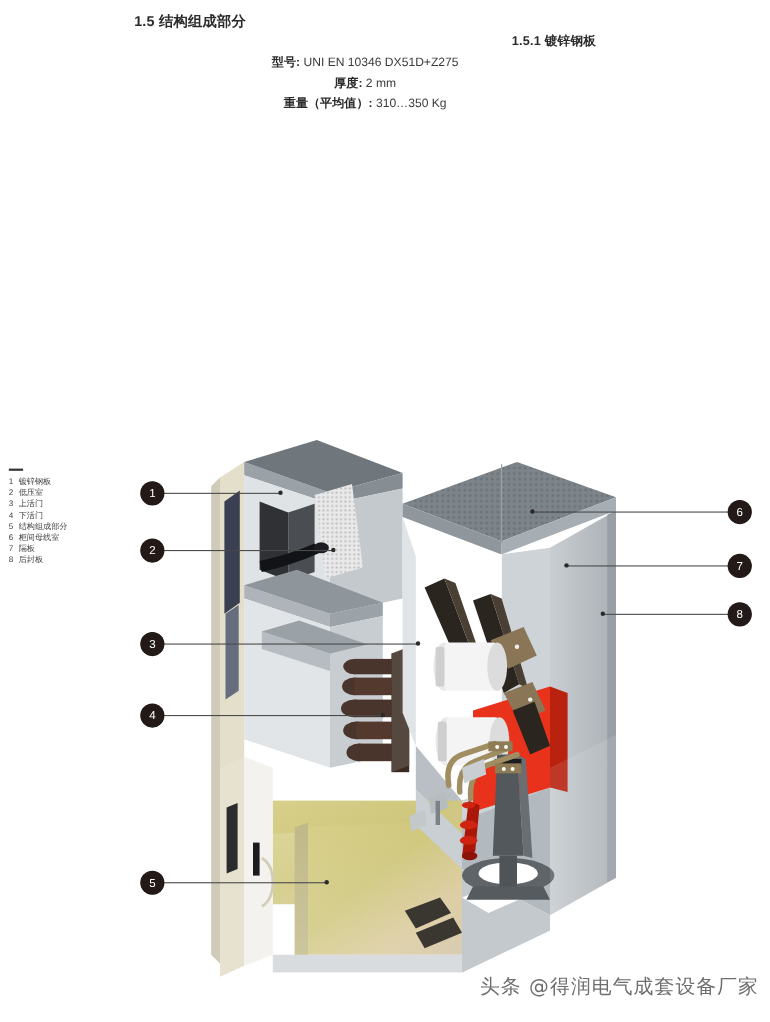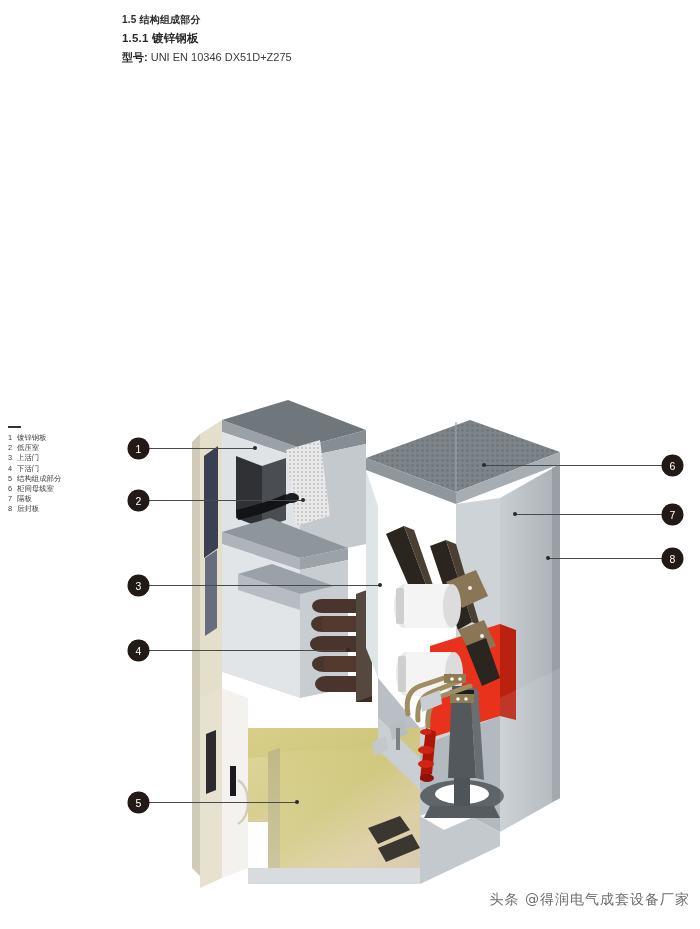--- a/index.html
+++ b/index.html
@@ -6,25 +6,25 @@
   body{
     width:700px;height:929px;position:relative;overflow:hidden;
     background:#ffffff;
     font-family:"Liberation Sans","DejaVu Sans",sans-serif;
     -webkit-font-smoothing:antialiased;
   }
   .page{position:absolute;inset:0;}
 
   
   .textblock{position:absolute;left:122px;top:11px;width:420px;}
-  .h-sec{font-size:10px;font-weight:bold;color:#2b2b2b;letter-spacing:.2px;
+  .h-sec{font-size:13px;font-weight:bold;color:#2b2b2b;letter-spacing:.2px;
          line-height:17px;white-space:nowrap;}
   .h-sub{font-size:11.5px;font-weight:bold;color:#2b2b2b;letter-spacing:.2px;
-         line-height:17px;margin-top:2px;white-space:nowrap;}
-  .spec{font-size:11px;color:#3a3a3a;line-height:16.5px;margin-top:2px;white-space:nowrap;}
+         line-height:17px;margin-top:2px;white-space:nowrap;text-align:right;}
+  .spec{font-size:11px;color:#3a3a3a;line-height:16.5px;margin-top:2px;white-space:nowrap;text-align:center;}
   .spec b{font-weight:bold;color:#2b2b2b;}
 
   
   .legend{position:absolute;left:8px;top:426px;width:100px;}
   .legend-dash{width:13px;height:2px;background:#333;margin:0 0 5px 0;}
   .legend-row{font-size:7.4px;color:#3d3d3d;line-height:10.2px;white-space:nowrap;
               display:flex;gap:3px;}
   .legend-num{width:6px;text-align:left;flex:none;}
 
   
@@ -32,35 +32,43 @@
            background:#231a18;color:#fff;font-size:10.5px;font-weight:normal;
            display:flex;align-items:center;justify-content:center;
            box-shadow:0 0 0 .5px #231a18;z-index:40;font-family:"Liberation Sans",sans-serif;}
   .lead{position:absolute;height:1px;background:#4a4a4a;z-index:35;}
   .leaddot{position:absolute;width:4px;height:4px;border-radius:50%;background:#2a2a2a;z-index:36;}
 
   
   .art{position:absolute;left:0;top:398px;width:700px;height:500px;z-index:10;}
 
   
-  .watermark{position:absolute;right:10px;bottom:20px;font-size:14px;
+  .watermark{position:absolute;right:10px;bottom:20px;font-size:18px;
              color:#6e6e6e;letter-spacing:1px;white-space:nowrap;
              text-shadow:0 1px 0 rgba(255,255,255,.9);font-family:"DejaVu Sans",sans-serif;}
 </style>
 </head>
 <body>
 
 <div class="page">
 
   <div class="textblock">
     <div class="h-sec">1.5  结构组成部分</div>
     <div class="h-sub">1.5.1  镀锌钢板</div>
     <div class="spec">
       <b>型号:</b>
       <span>UNI EN 10346 DX51D+Z275</span>
+    </div>
+    <div class="spec">
+      <b>厚度:</b>
+      <span>2 mm</span>
+    </div>
+    <div class="spec">
+      <b>重量（平均值）:</b>
+      <span>310…350 Kg</span>
     </div>
   </div>
 
   <div class="legend">
     <div class="legend-dash"></div>
     <div class="legend-row">
       <span class="legend-num">1</span>
       <span>镀锌钢板</span>
     </div>
     <div class="legend-row">

